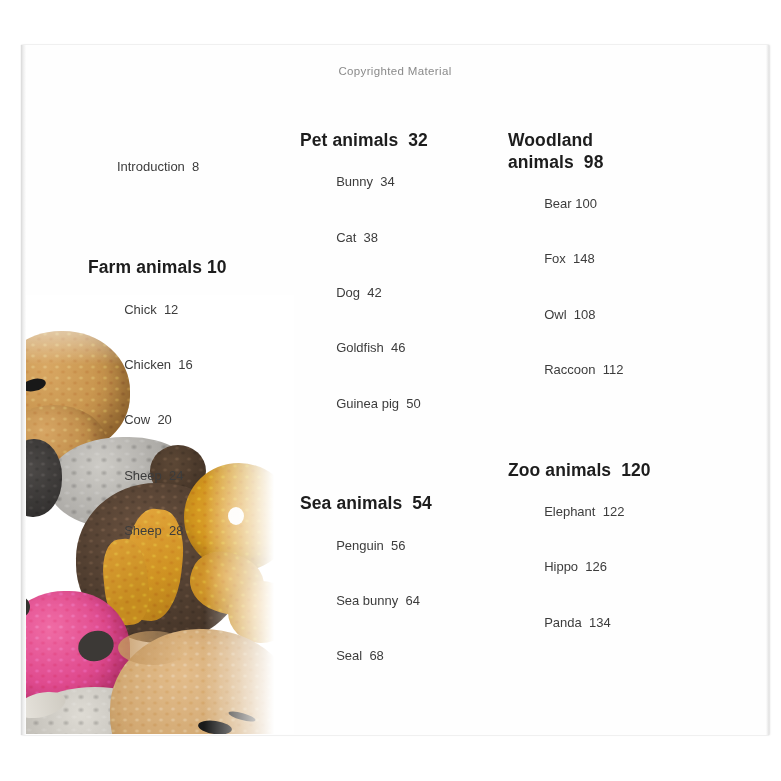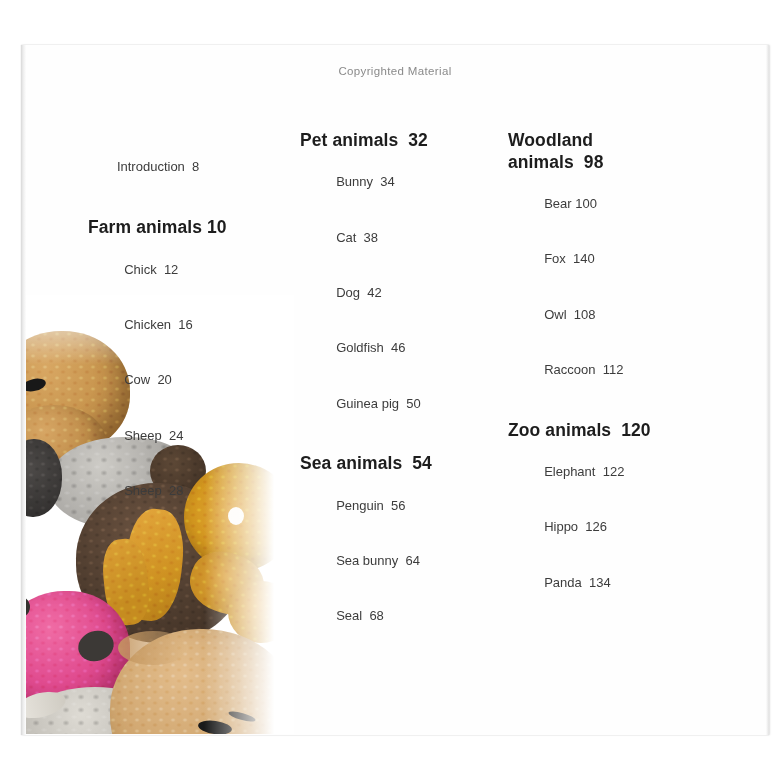--- a/index.html
+++ b/index.html
@@ -67,21 +67,21 @@
   .col {
     position: absolute;
     z-index: 5;
     color: #3a3a3a;
   }
   #col-1 { left: 67px;  top: 95px;  width: 200px; }
   #col-2 { left: 279px; top: 85px;  width: 200px; }
   #col-3 { left: 487px; top: 85px;  width: 215px; }
 
   .group { margin-bottom: 14px; }
-  .group:last-child { margin-bottom: 0; }
+  .group:last-child { margin-bottom: 0; margin-top: 40px; }
 
   .group-head {
     font-size: 17.5px;
     font-weight: bold;
     color: #1d1d1d;
     letter-spacing: .1px;
     line-height: 1.24;
     margin-bottom: 3px;
     white-space: pre-wrap;
   }
@@ -425,21 +425,21 @@
 
     <div class="col" id="col-3">
 
       <div class="group">
         <div class="group-head">Woodland
 animals  98</div>
         <div class="entry">
           <span>Bear</span><span>&nbsp;</span><span>100</span>
         </div>
         <div class="entry">
-          <span>Fox</span><span>&nbsp;&nbsp;</span><span>140</span>
+          <span>Fox</span><span>&nbsp;&nbsp;</span><span>148</span>
         </div>
         <div class="entry">
           <span>Owl</span><span>&nbsp;&nbsp;</span><span>108</span>
         </div>
         <div class="entry">
           <span>Raccoon</span><span>&nbsp;&nbsp;</span><span>112</span>
         </div>
       </div>
 
       <div class="spacer-sm"></div>

